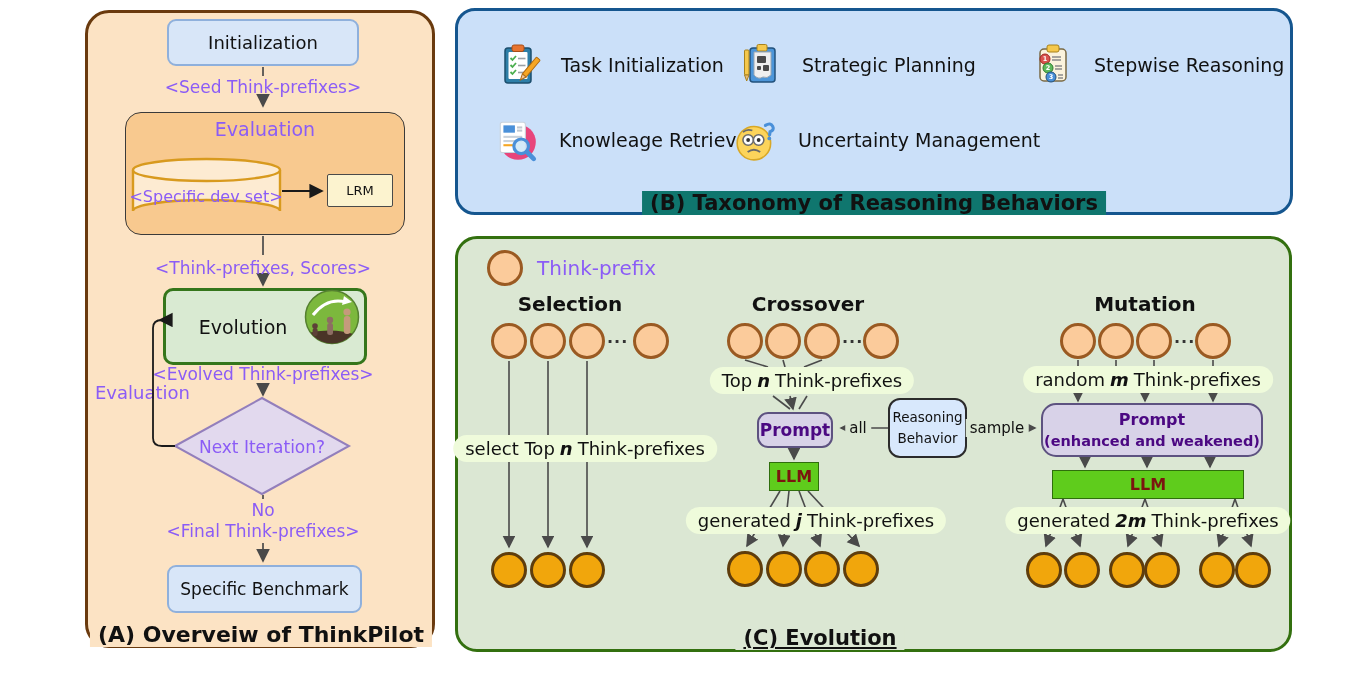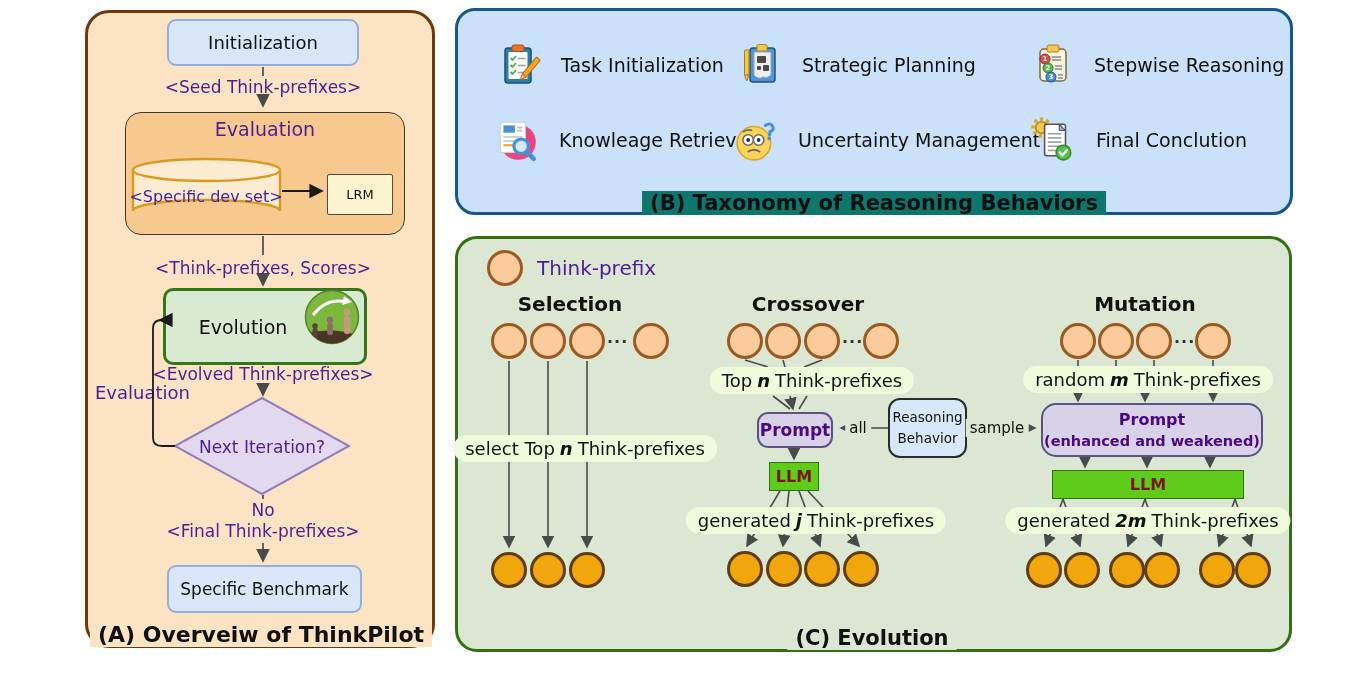--- a/index.html
+++ b/index.html
@@ -5,21 +5,21 @@
   html,body{margin:0;padding:0;background:#fff;}
   #canvas{position:relative;width:1371px;height:686px;background:#ffffff;overflow:hidden;
           font-family:"DejaVu Sans","Liberation Sans",sans-serif;color:#111;}
   .abs{position:absolute;}
   .panel{position:absolute;box-sizing:border-box;}
   #panel-a{left:85px;top:10px;width:350px;height:638px;background:#FCE3C4;border:3.5px solid #6A3A0E;border-radius:24px;}
   #panel-b{left:455px;top:8px;width:838px;height:207px;background:#CBE0F9;border:3px solid #15568F;border-radius:20px;}
   #panel-c{left:455px;top:236px;width:837px;height:416px;background:#DBE7D3;border:3.5px solid #33700F;border-radius:22px;}
   #eval-bg{left:125px;top:112px;width:280px;height:123px;background:#F8C98F;border:1.8px solid #3A3A3A;border-radius:16px;}
   svg.overlay{position:absolute;left:0;top:0;pointer-events:none;}
-  .txt{position:absolute;white-space:nowrap;color:#4c1d95;}
+  .txt{position:absolute;white-space:nowrap;color:#8b5cf6;}
   .ctr{transform:translateX(-50%);}
   .node{position:absolute;box-sizing:border-box;display:flex;align-items:center;justify-content:center;white-space:nowrap;}
   .blue-box{background:#D8E6F8;border:2px solid #8FB0DC;border-radius:9px;font-size:18px;}
   .lrm-box{background:#FCF3CF;border:1.5px solid #4A4A4A;border-radius:2px;font-size:13px;}
   .evo-box{background:#D9EAD2;border:3.5px solid #35761B;border-radius:10px;font-size:19px;}
   .circle{position:absolute;width:30px;height:30px;border-radius:50%;box-sizing:content-box;}
   .c-top{background:#FBCB9B;border:3.5px solid #9A5A22;}
   .c-bot{background:#F1A60C;border:3.5px solid #5F3D0C;}
   .pill{position:absolute;transform:translateX(-50%);display:inline-flex;gap:5px;background:#EFFBDB;
         border-radius:14px;padding:3px 12px;font-size:18px;white-space:nowrap;align-items:baseline;}
@@ -117,21 +117,21 @@
 
   <div id="layer-content">
 
     <div class="node blue-box" style="left:167px;top:19px;width:192px;height:47px;">
       <span>Initialization</span>
     </div>
     <div class="txt ctr" style="left:263px;top:77px;font-size:17px;">&lt;Seed Think-prefixes&gt;</div>
 
     <div class="txt ctr" style="left:265px;top:118px;font-size:19px;">Evaluation</div>
     <div class="txt ctr" style="left:206px;top:187px;font-size:16px;">&lt;Specific dev set&gt;</div>
-    <div class="node lrm-box" style="left:327px;top:174px;width:66px;height:41px;">
+    <div class="node lrm-box" style="left:327px;top:174px;width:66px;height:33px;">
       <span>LRM</span>
     </div>
 
     <div class="txt ctr" style="left:263px;top:258px;font-size:17px;">&lt;Think-prefixes, Scores&gt;</div>
 
     <div class="node evo-box" style="left:163px;top:288px;width:204px;height:77px;padding-right:44px;">
       <span>Evolution</span>
     </div>
     <svg class="abs" style="left:304px;top:289px;" width="56" height="56" viewBox="0 0 56 56">
       <defs>
@@ -260,38 +260,20 @@
         <circle cx="14.5" cy="22" r="1.8" fill="#333"></circle>
           <circle cx="24.5" cy="22" r="1.8" fill="#333"></circle>
         <path d="M9.5,14.5 q4,-3.5 9,-1.5" stroke="#6B6B6B" stroke-width="1.6" fill="none"></path>
         <path d="M14,33.5 q6,-4.5 12,0" stroke="#6B6B6B" stroke-width="1.8" fill="none"></path>
         <path d="M31,8 q5,-3 7,1 q1.8,3.5 -2.5,5 l-0.5,3" stroke="#4A90D9" stroke-width="3" fill="none" stroke-linecap="round"></path>
         <circle cx="34.7" cy="20.5" r="1.8" fill="#4A90D9"></circle>
       </svg>
       <span class="b-label">Uncertainty Management</span>
     </div>
 
-    <div class="b-item" style="left:1031px;top:116px;">
-      <svg width="46" height="46" viewBox="0 0 44 44">
-        <circle cx="10" cy="10" r="8" fill="none" stroke="#D8A827" stroke-width="3.5" stroke-dasharray="3 3"></circle>
-        <circle cx="10" cy="10" r="5.5" fill="#F5C84C" stroke="#B8860B" stroke-width="1.5"></circle>
-        <rect x="13" y="7" width="20" height="30" rx="2" fill="#FFFFFF" stroke="#555" stroke-width="1.5"></rect>
-        <path d="M27,7 L33,13 L27,13 z" fill="#7FB3E8" stroke="#555"></path>
-        <g stroke="#9AA0A6" stroke-width="1.6">
-            <line x1="16" y1="16" x2="29" y2="16"></line>
-            <line x1="16" y1="20" x2="29" y2="20"></line>
-            <line x1="16" y1="24" x2="29" y2="24"></line>
-            <line x1="16" y1="28" x2="29" y2="28"></line>
-            <line x1="16" y1="32" x2="24" y2="32"></line>
-          </g>
-        <circle cx="31" cy="34" r="7" fill="#57C24E" stroke="#2E8B2E" stroke-width="1.5"></circle>
-        <path d="M27.5,34 l2.6,2.6 4.4,-5" stroke="#fff" stroke-width="2.2" fill="none" stroke-linecap="round"></path>
-      </svg>
-      <span class="b-label">Final Conclution</span>
-    </div>
 
     <div class="caption" style="left:874px;top:191px;font-size:21px;background:#0f766e;">(B) Taxonomy of Reasoning Behaviors</div>
 
     <div class="circle c-top" style="left:487px;top:250px;"></div>
     <div class="txt" style="left:537px;top:256px;font-size:20px;">Think-prefix</div>
 
     <div class="heading" style="left:570px;top:292px;">Selection</div>
     <div class="heading" style="left:808px;top:292px;">Crossover</div>
     <div class="heading" style="left:1145px;top:292px;">Mutation</div>
 
@@ -374,21 +356,21 @@
       <span>Think-prefixes</span>
     </div>
 
     <div class="circle c-bot" style="left:1026px;top:552px;"></div>
     <div class="circle c-bot" style="left:1064px;top:552px;"></div>
     <div class="circle c-bot" style="left:1109px;top:552px;"></div>
     <div class="circle c-bot" style="left:1144px;top:552px;"></div>
     <div class="circle c-bot" style="left:1199px;top:552px;"></div>
     <div class="circle c-bot" style="left:1235px;top:552px;"></div>
 
-    <div class="caption" style="left:872px;top:626px;font-size:21px;background:#DBE7D3;">(C) Evolution</div>
+    <div class="caption" style="left:820px;top:626px;font-size:21px;background:#DBE7D3;text-decoration:underline;">(C) Evolution</div>
   </div>
 
   <svg id="svg-top" class="overlay" width="1371" height="686">
     <defs>
       <marker id="ah2" markerWidth="9" markerHeight="9" refX="7" refY="4" orient="auto">
         <path d="M0,0 L8,4 L0,8 z" fill="#1A1A1A"></path>
       </marker>
     </defs>
     <g stroke="#1A1A1A" stroke-width="1.8" fill="none">
       <path d="M282,191 L322,191" marker-end="url(#ah2)"></path>

